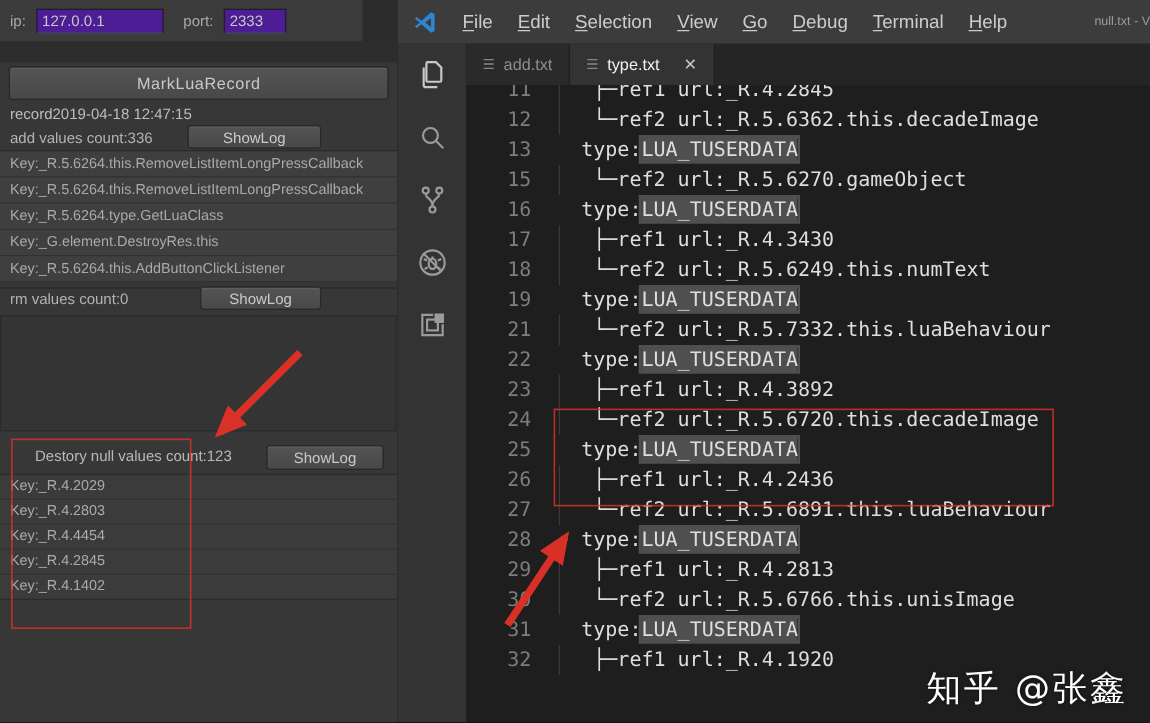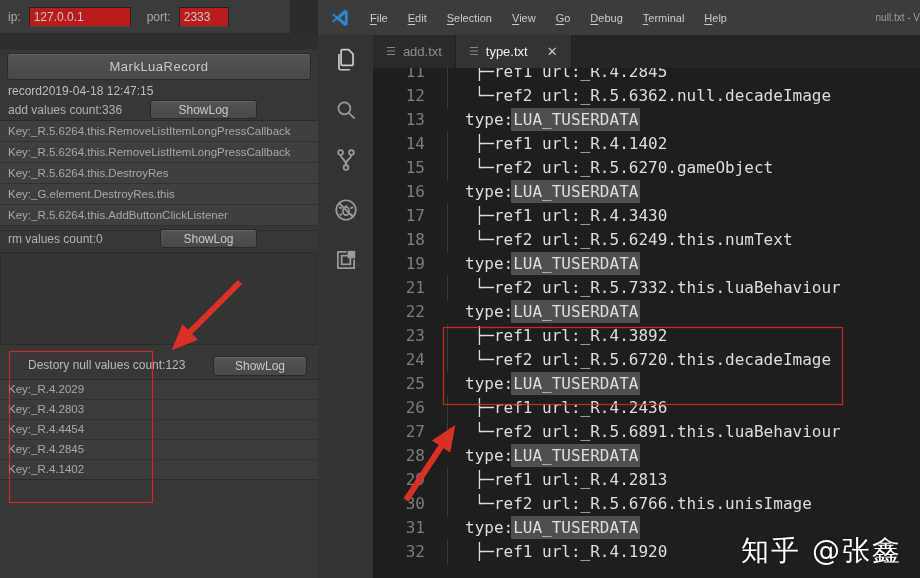--- a/index.html
+++ b/index.html
@@ -4,21 +4,21 @@
 <style>
   html,body{margin:0;padding:0;background:#111;}
   .screen{position:relative;width:920px;height:578px;overflow:hidden;
           font-family:"Liberation Sans",sans-serif;background:#1e1e1e;}
 
   
   .lpanel{position:absolute;left:0;top:0;width:318px;height:578px;background:#373737;color:#b6b6b6;}
   .conn{position:absolute;left:0;top:0;width:318px;height:33px;background:#2b2b2b;text-decoration:underline;}
   .conn-inner{position:absolute;left:0;top:0;width:290px;height:33px;background:#3b3b3b;
               display:flex;align-items:center;box-sizing:border-box;padding:0 8px;font-size:12px;color:#a9a9a9;}
-  .conn-inner input{background:#b91c1c;border:1px solid #1f1f1f;border-bottom-color:#4a4a4a;
+  .conn-inner input{background:#4c1d95;border:1px solid #1f1f1f;border-bottom-color:#4a4a4a;
               color:#c8c8c8;font-size:12px;height:16px;padding:1px 4px;font-family:"Liberation Sans",sans-serif;}
   .ip-input{width:92px;margin-left:8px;}
   .port-label{margin-left:16px;}
   .port-input{width:40px;margin-left:8px;}
   .strip{position:absolute;left:0;top:33px;width:318px;height:16px;background:#2d2d2d;
          border-bottom:1px solid #303030;}
   .ubtn{background:linear-gradient(#545454,#484848);border:1px solid #292929;border-radius:3px;
         color:#c9c9c9;font-size:12px;font-family:"Liberation Sans",sans-serif;
         box-shadow:inset 0 1px 0 rgba(255,255,255,.08);cursor:default;}
   .mark-btn{position:absolute;left:7px;top:53px;width:304px;height:27px;font-size:13px;letter-spacing:.5px;}
@@ -35,21 +35,21 @@
           background:#3f3f3f;border-bottom:1px solid #313131;white-space:nowrap;overflow:hidden;}
   .keylist3 .keyrow{height:19px;line-height:19px;background:#3b3b3b;}
   .emptylist{position:absolute;left:0;top:252px;width:317px;height:93px;background:#343434;
              border:1px solid #2b2b2b;box-sizing:border-box;}
 
   
   .vscode{position:absolute;left:318px;top:0;width:602px;height:578px;background:#1e1e1e;}
   .titlebar{height:35px;background:#3c3c3c;display:flex;align-items:center;overflow:hidden;}
   .vslogo{width:20px;height:20px;margin:0 10px 0 12px;flex:none;}
   .menubar{display:flex;}
-  .menu-item{padding:0 10px;font-size:11px;color:#cccccc;cursor:default;}
+  .menu-item{padding:0 10px;font-size:15px;color:#cccccc;cursor:default;}
   .menu-item u{text-underline-offset:2px;}
   .win-title{margin-left:auto;font-size:10px;color:#9d9d9d;white-space:nowrap;}
   .vsbody{display:flex;height:543px;}
   .activitybar{width:55px;background:#333333;display:flex;flex-direction:column;align-items:center;flex:none;}
   .act-item{height:50px;display:flex;align-items:center;justify-content:center;width:55px;cursor:pointer;}
   .act-item svg{width:26px;height:26px;stroke:#9b9b9b;fill:none;stroke-width:1.6;}
   .act-item.first svg{stroke:#c9c9c9;}
   .main{flex:1;display:flex;flex-direction:column;min-width:0;}
   .tabbar{height:33px;background:#252526;display:flex;flex:none;}
   .tab{display:flex;align-items:center;padding:0 13px;font-size:13px;gap:7px;cursor:pointer;border-right:1px solid #1f1f1f;}
@@ -90,21 +90,21 @@
     <button class="ubtn mark-btn">MarkLuaRecord</button>
 
     <div class="record-line">record2019-04-18 12:47:15</div>
 
     <div class="lbl add-lbl">add values count:336</div>
     <button class="ubtn showlog1">ShowLog</button>
 
     <div class="keylist keylist1" id="add-keys">
         <div class="keyrow">Key:_R.5.6264.this.RemoveListItemLongPressCallback</div>
         <div class="keyrow">Key:_R.5.6264.this.RemoveListItemLongPressCallback</div>
-        <div class="keyrow">Key:_R.5.6264.this.DestroyRes</div>
+        <div class="keyrow">Key:_R.5.6264.type.GetLuaClass</div>
         <div class="keyrow">Key:_G.element.DestroyRes.this</div>
         <div class="keyrow">Key:_R.5.6264.this.AddButtonClickListener</div>
       </div>
 
     <div class="lbl rm-lbl">rm values count:0</div>
     <button class="ubtn showlog2">ShowLog</button>
 
     <div class="emptylist"></div>
 
     <div class="lbl des-lbl">Destory null values count:123</div>
@@ -184,23 +184,22 @@
             </div>
             <div class="tab active">
               <span class="ficon">☰</span>
               <span>type.txt</span>
               <span class="close">✕</span>
             </div>
           </div>
         <div class="editor">
           <div class="lines" id="editor-lines">
               <div class="line ref"><span class="gutter">11</span><span class="ltext"> ├─ref1 url:_R.4.2845</span></div>
-              <div class="line ref"><span class="gutter">12</span><span class="ltext"> └─ref2 url:_R.5.6362.null.decadeImage</span></div>
+              <div class="line ref"><span class="gutter">12</span><span class="ltext"> └─ref2 url:_R.5.6362.this.decadeImage</span></div>
               <div class="line type"><span class="gutter">13</span><span class="ltext">type:<span class="hl">LUA_TUSERDATA</span></span></div>
-              <div class="line ref"><span class="gutter">14</span><span class="ltext"> ├─ref1 url:_R.4.1402</span></div>
               <div class="line ref"><span class="gutter">15</span><span class="ltext"> └─ref2 url:_R.5.6270.gameObject</span></div>
               <div class="line type"><span class="gutter">16</span><span class="ltext">type:<span class="hl">LUA_TUSERDATA</span></span></div>
               <div class="line ref"><span class="gutter">17</span><span class="ltext"> ├─ref1 url:_R.4.3430</span></div>
               <div class="line ref"><span class="gutter">18</span><span class="ltext"> └─ref2 url:_R.5.6249.this.numText</span></div>
               <div class="line type"><span class="gutter">19</span><span class="ltext">type:<span class="hl">LUA_TUSERDATA</span></span></div>
               <div class="line ref"><span class="gutter">21</span><span class="ltext"> └─ref2 url:_R.5.7332.this.luaBehaviour</span></div>
               <div class="line type"><span class="gutter">22</span><span class="ltext">type:<span class="hl">LUA_TUSERDATA</span></span></div>
               <div class="line ref"><span class="gutter">23</span><span class="ltext"> ├─ref1 url:_R.4.3892</span></div>
               <div class="line ref"><span class="gutter">24</span><span class="ltext"> └─ref2 url:_R.5.6720.this.decadeImage</span></div>
               <div class="line type"><span class="gutter">25</span><span class="ltext">type:<span class="hl">LUA_TUSERDATA</span></span></div>

